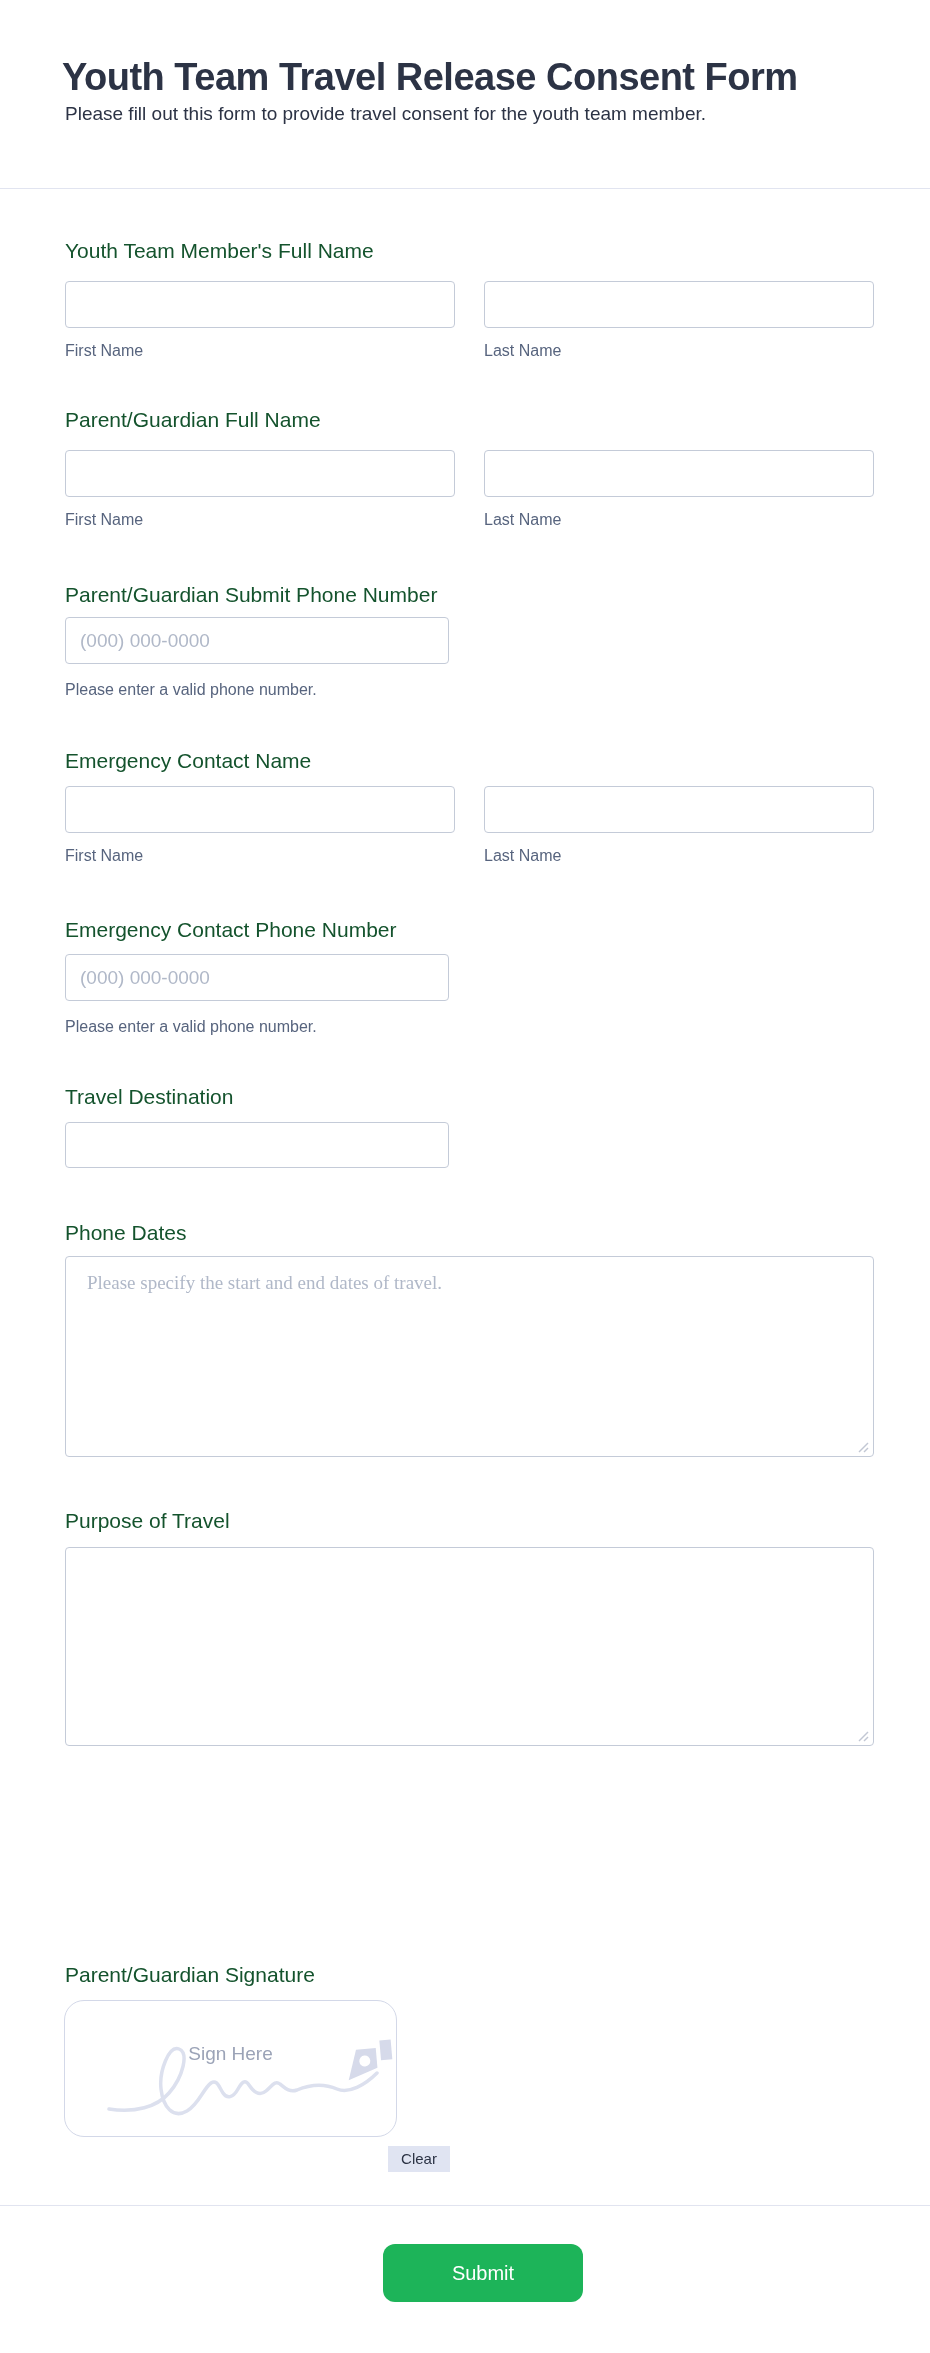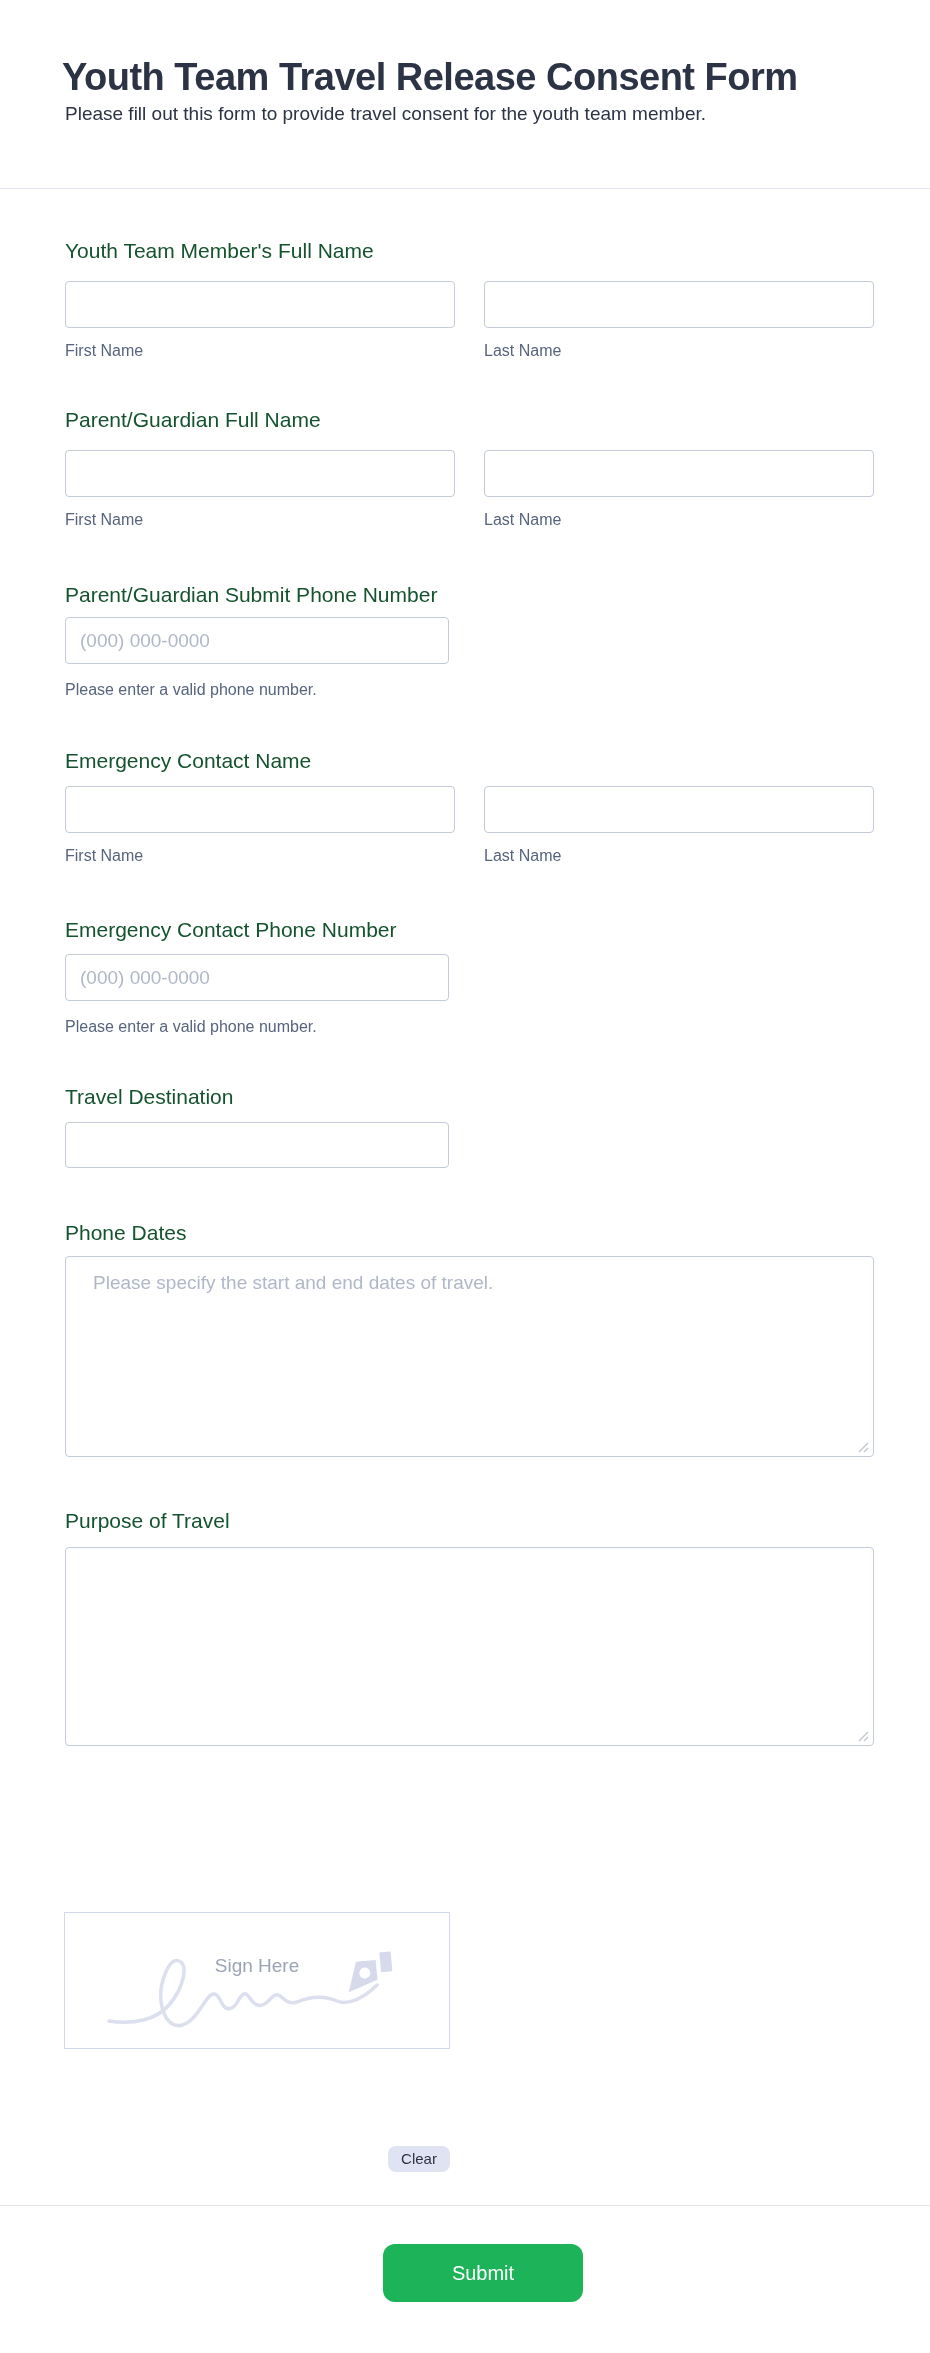--- a/index.html
+++ b/index.html
@@ -20,45 +20,45 @@
   .divider { left:0; width:930px; height:1px; background:#E1E4F0; }
   .q-label { font-size:21px; font-weight:500; color:#14532d; line-height:1.3; }
   .sub-label { font-size:16px; color:#57647E; line-height:1.25; }
   .ti {
     height:47px; border:1px solid #C4CBD8; border-radius:4px; background:#fff;
     font-family:inherit; font-size:19px; color:#2C3345; padding:0 14px; outline:none;
   }
   .ti::placeholder, .ta::placeholder { color:#B0B8C8; opacity:1; }
   .ta {
     width:809px; border:1px solid #C4CBD8; border-radius:4px; background:#fff;
-    font-family:Liberation Sans, sans-serif; font-size:19px; color:#2C3345; padding:13px 27px; outline:none; resize:none;
+    font-family:Liberation Serif, serif; font-size:19px; color:#2C3345; padding:13px 21px; outline:none; resize:none;
     line-height:1.4;
   }
   .resize-grip { position:absolute; width:12px; height:12px; pointer-events:none; }
   .consent {
     left:66px; top:1799px; width:730px;
     font-size:19.5px; line-height:33px; color:#2C3345;
   }
   .checkbox {
     float:left; width:22px; height:22px; margin:4px 20px 0 0;
     border:2px solid #39414F; border-radius:4px; background:#fff; cursor:pointer;
   }
   .req { color:#F40C0C; font-weight:700; padding-left:4px; }
   .sig-pad {
-    left:64px; top:1912px; width:386px; height:137px;
-    border:1px solid #D3D8E8; border-radius:0; background:#fff; cursor:crosshair;
+    left:64px; top:2000px; width:333px; height:137px;
+    border:1px solid #D3D8E8; border-radius:20px; background:#fff; cursor:crosshair;
   }
   .sign-here {
     position:absolute; left:0; right:0; top:42px; text-align:center;
     font-size:19px; color:#9BA3B7;
   }
   .clear-btn {
     left:388px; top:2146px; width:62px; height:26px;
     background:#E0E4F2; color:#2C3345; font-family:inherit; font-size:15px;
-    border:none; border-radius:8px; cursor:pointer; line-height:26px; text-align:center;
+    border:none; border-radius:0; cursor:pointer; line-height:26px; text-align:center;
   }
   .submit-btn {
     left:383px; top:2244px; width:200px; height:58px;
     background:#1DB459; color:#FFFFFF; font-family:inherit; font-size:20px; font-weight:500;
     border:none; border-radius:12px; cursor:pointer;
   }
 </style>
 </head>
 <body>
 

